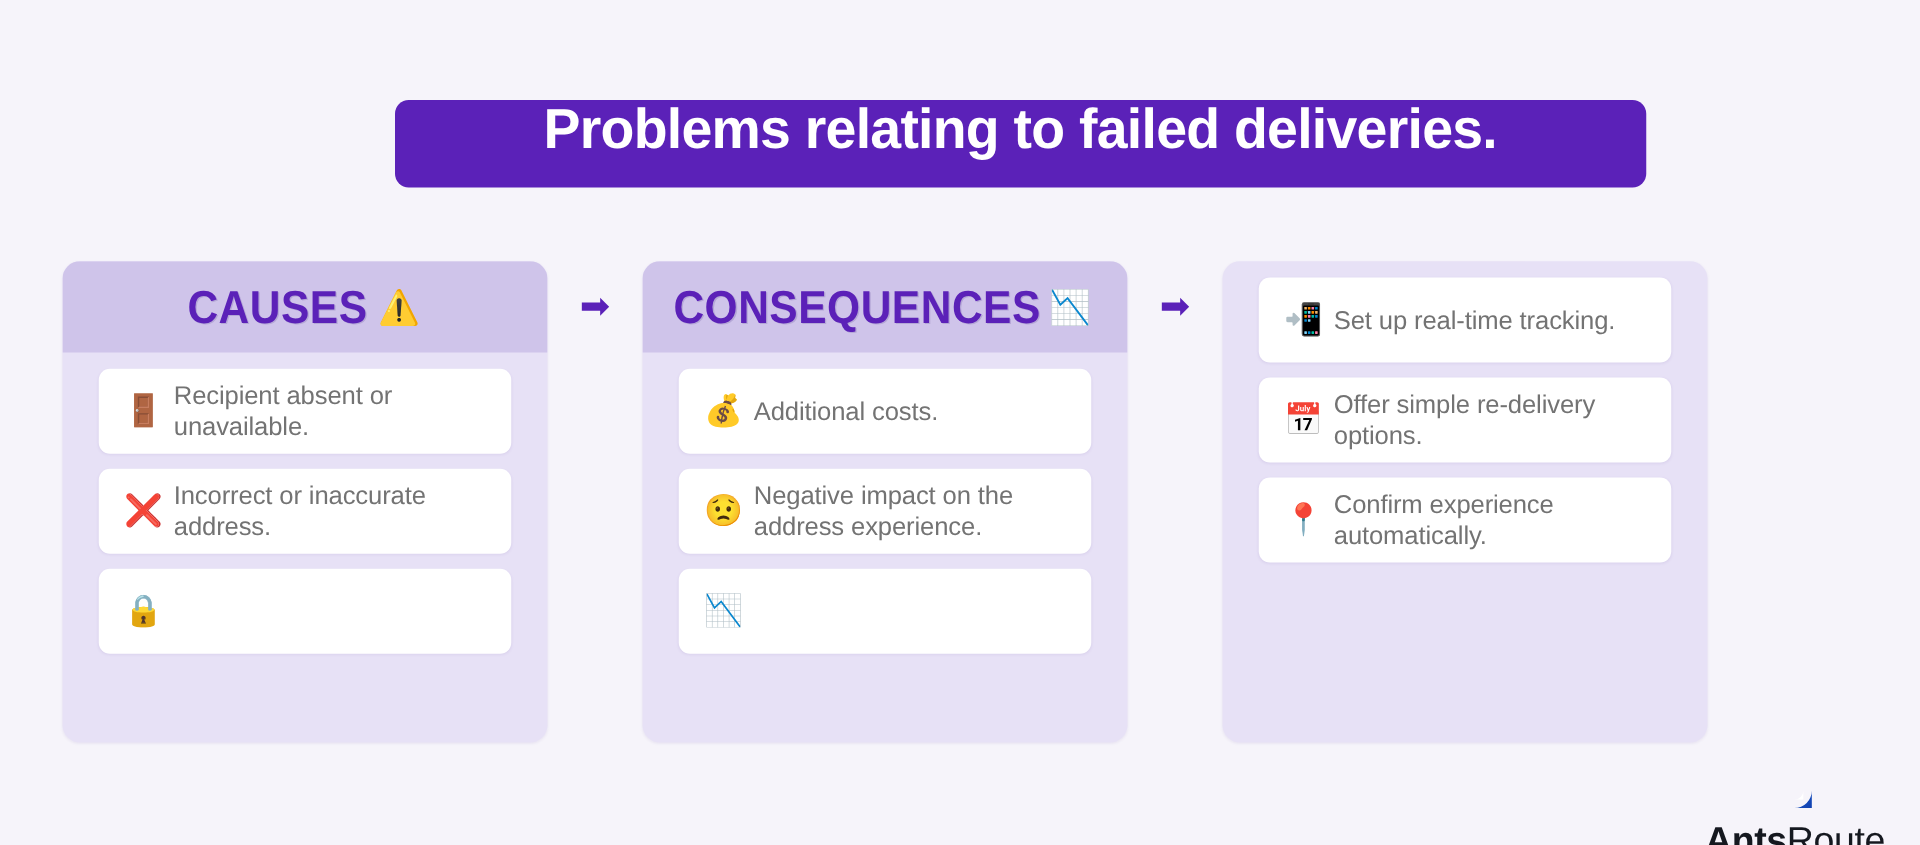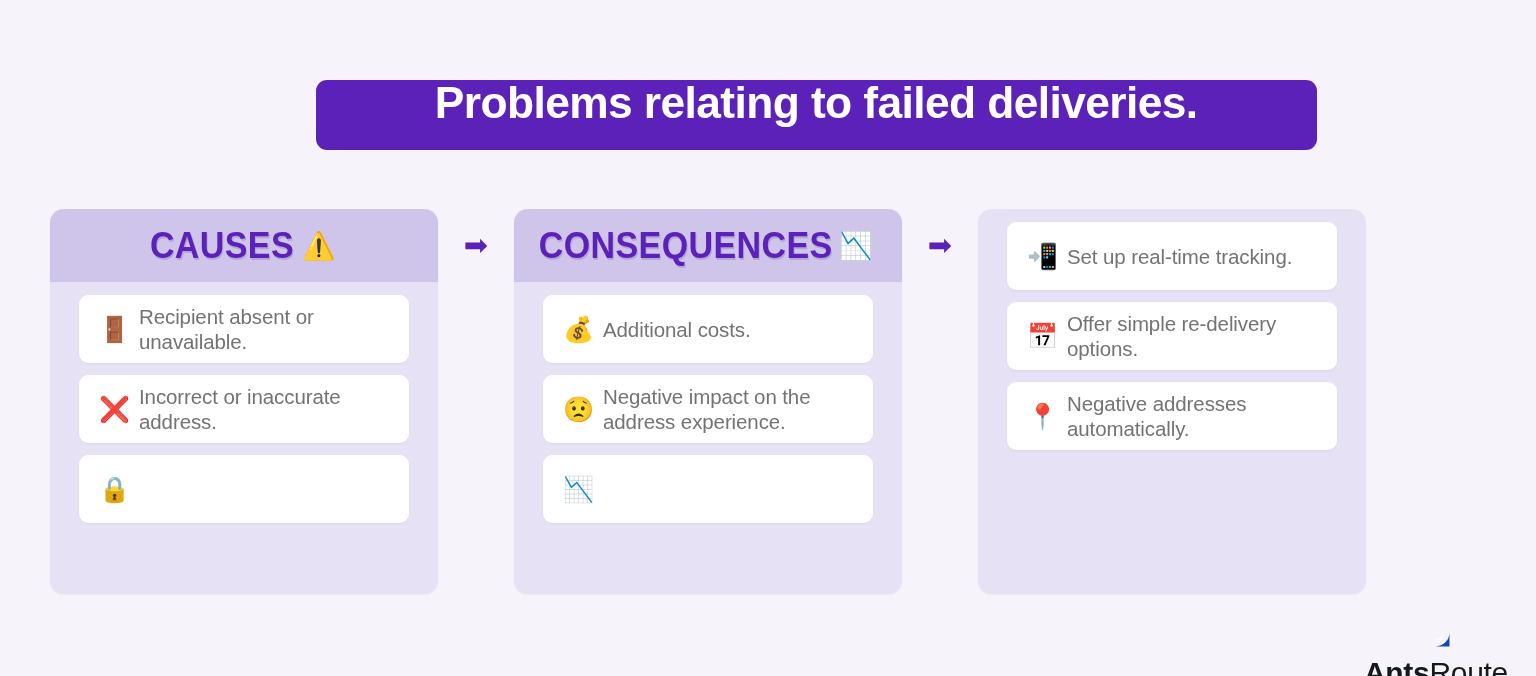--- a/index.html
+++ b/index.html
@@ -224,21 +224,21 @@
       <div class="item-card">
         <span class="item-icon">📲</span>
         <span class="item-text">Set up real-time tracking.</span>
       </div>
       <div class="item-card">
         <span class="item-icon">📅</span>
         <span class="item-text">Offer simple re-delivery options.</span>
       </div>
       <div class="item-card">
         <span class="item-icon">📍</span>
-        <span class="item-text">Negative addresses automatically.</span>
+        <span class="item-text">Confirm experience automatically.</span>
       </div>
     </div>
   </div>
 
 </div>
 
 <div id="footer-logo">
   <svg id="logo-mark" viewBox="0 0 32 32">
     <defs>
       <linearGradient id="logoGrad" x1="0" y1="0" x2="1" y2="1">

